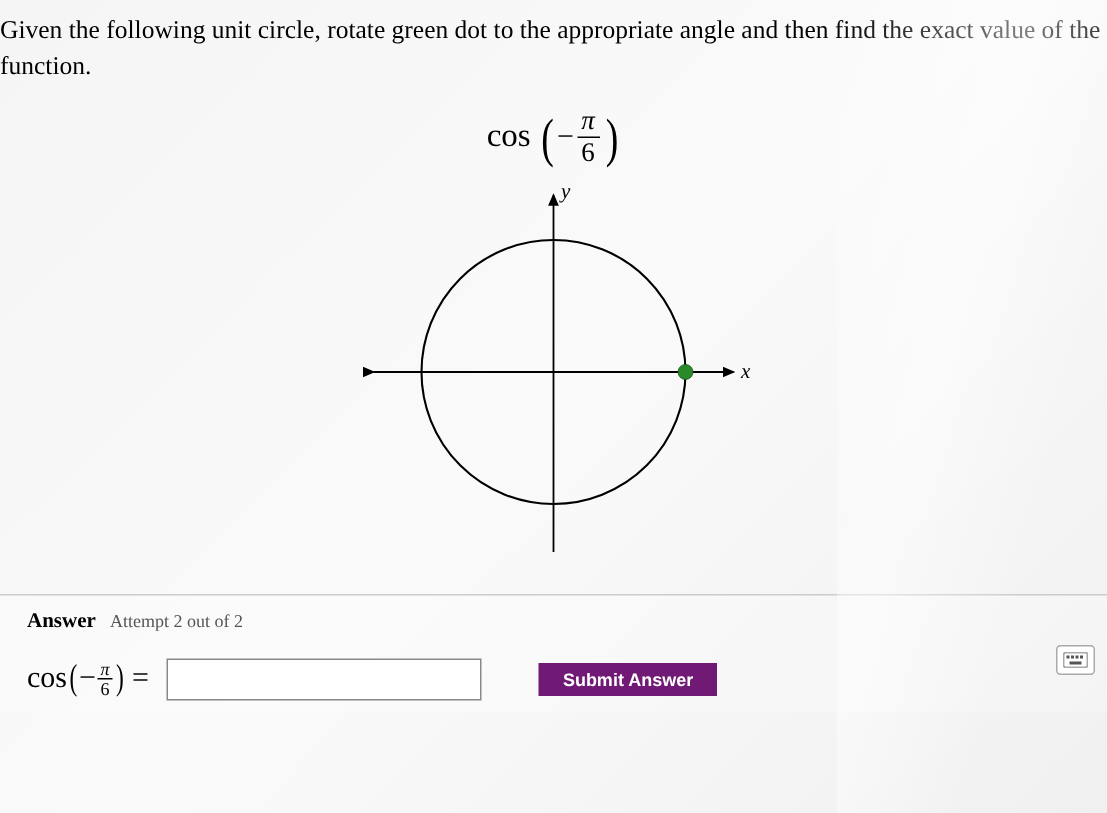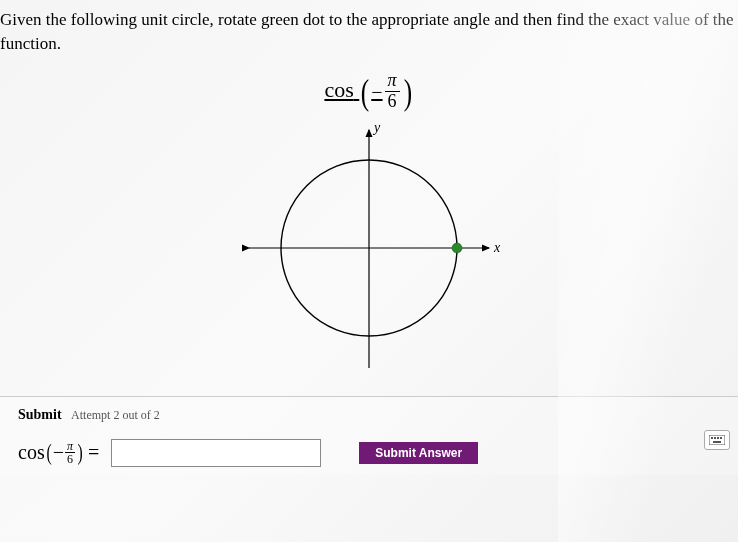--- a/index.html
+++ b/index.html
@@ -14,21 +14,20 @@
     .question-text {
       padding: 8px 4px 0 0;
       font-size: 17px;
       line-height: 1.4;
       color: #000;
     }
     .formula-display {
       text-align: center;
       margin-top: 15px;
       font-size: 22px;
-      text-decoration: underline;
     }
     .cos-label { font-family: Georgia, serif; }
     .paren { font-size: 36px; font-weight: 300; vertical-align: middle; display: inline-block; transform: scaleX(0.7); }
     .frac {
       display: inline-block;
       vertical-align: middle;
       text-align: center;
       font-size: 18px;
       line-height: 1.1;
       margin: 0 2px;
@@ -143,21 +142,21 @@
     <line x1="25" y1="130" x2="265" y2="130" stroke="#000" stroke-width="1.2" marker-end="url(#arrow)" marker-start="url(#arrow)"></line>
     <circle cx="145" cy="130" r="88" fill="none" stroke="#000" stroke-width="1.4"></circle>
     <circle cx="233" cy="130" r="5" fill="#2a8a2a" stroke="#145214" stroke-width="0.5"></circle>
     <text x="150" y="14" class="axis-label">y</text>
     <text x="270" y="134" class="axis-label">x</text>
   </svg>
 </div>
 
 <div class="answer-section">
   <div class="answer-header">
-    <span class="bold">Submit</span>
+    <span class="bold">Answer</span>
     <span class="attempt">Attempt 2 out of 2</span>
   </div>
   <div class="answer-row">
     <div class="answer-expr">
       <span>cos</span>
       <span class="small-paren">(</span>
         <span>−</span>
         <span class="small-frac">
           <span class="num">π</span>
           <span class="den">6</span>

